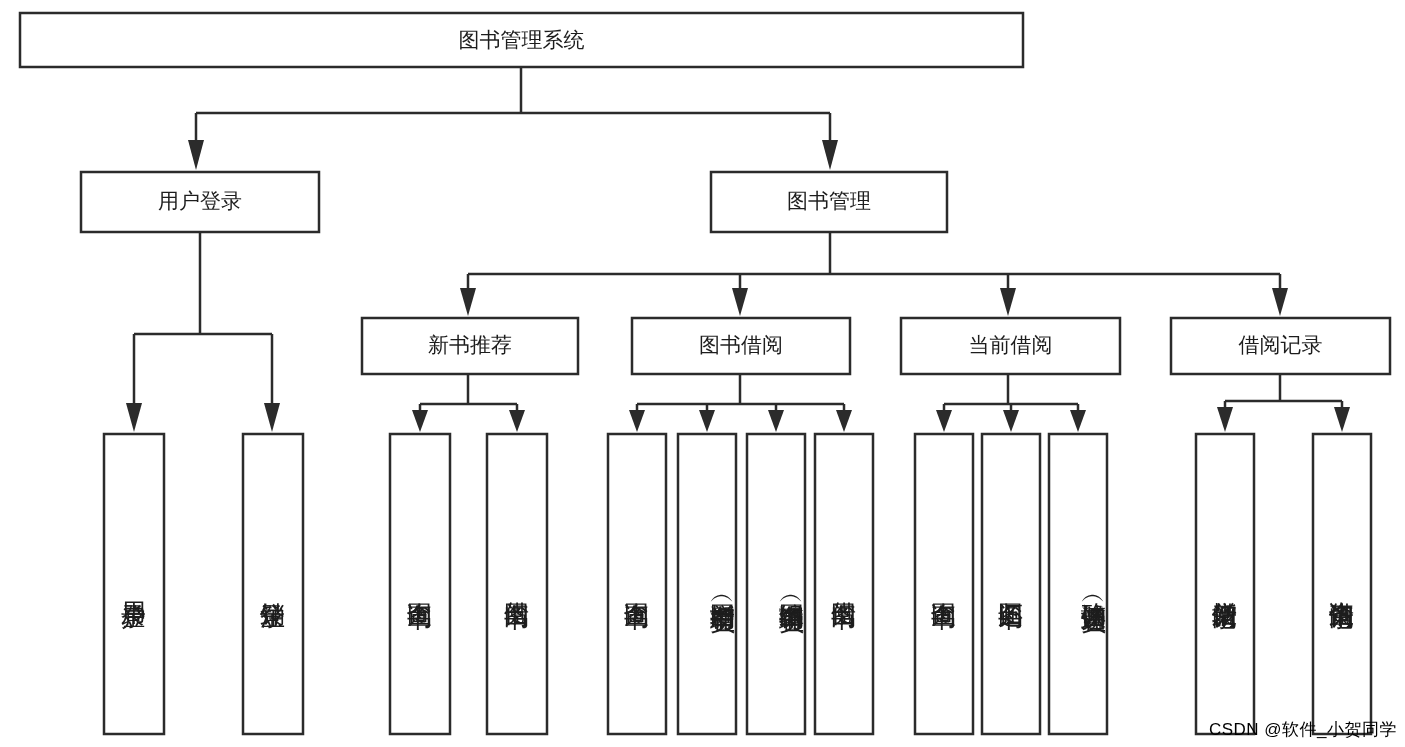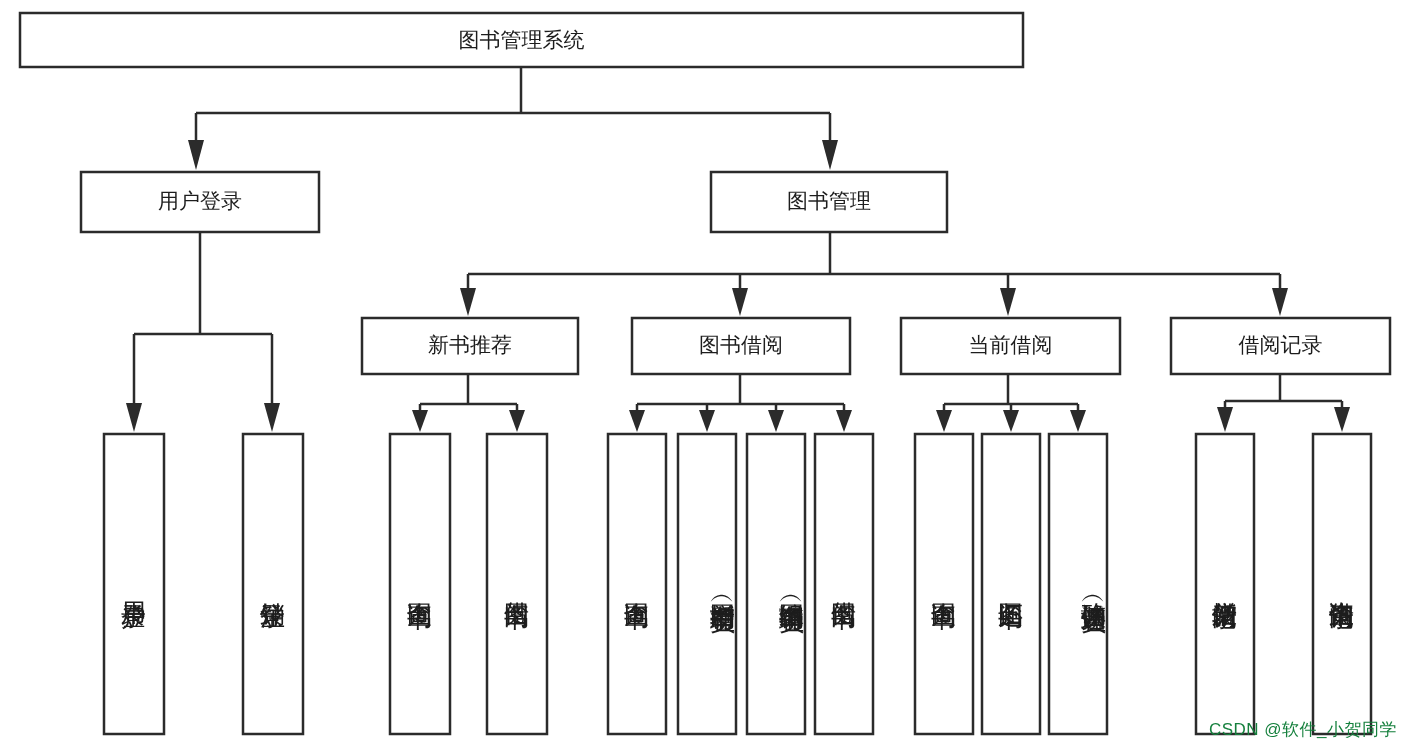--- a/index.html
+++ b/index.html
@@ -60,21 +60,21 @@
     text-align: center;
     white-space: nowrap;
     pointer-events: none;
   }
   .watermark {
     position: absolute;
     right: 8px;
     bottom: 6px;
     font-family: "Liberation Sans", "DejaVu Sans", sans-serif;
     font-size: 17px;
-    color: #15803d;
+    color: #000000;
     letter-spacing: 0.5px;
     white-space: nowrap;
   }
 </style>
 </head>
 <body>
 
 <div id="diagram-root">
 
   <svg class="flow" viewBox="0 0 1405 747">

